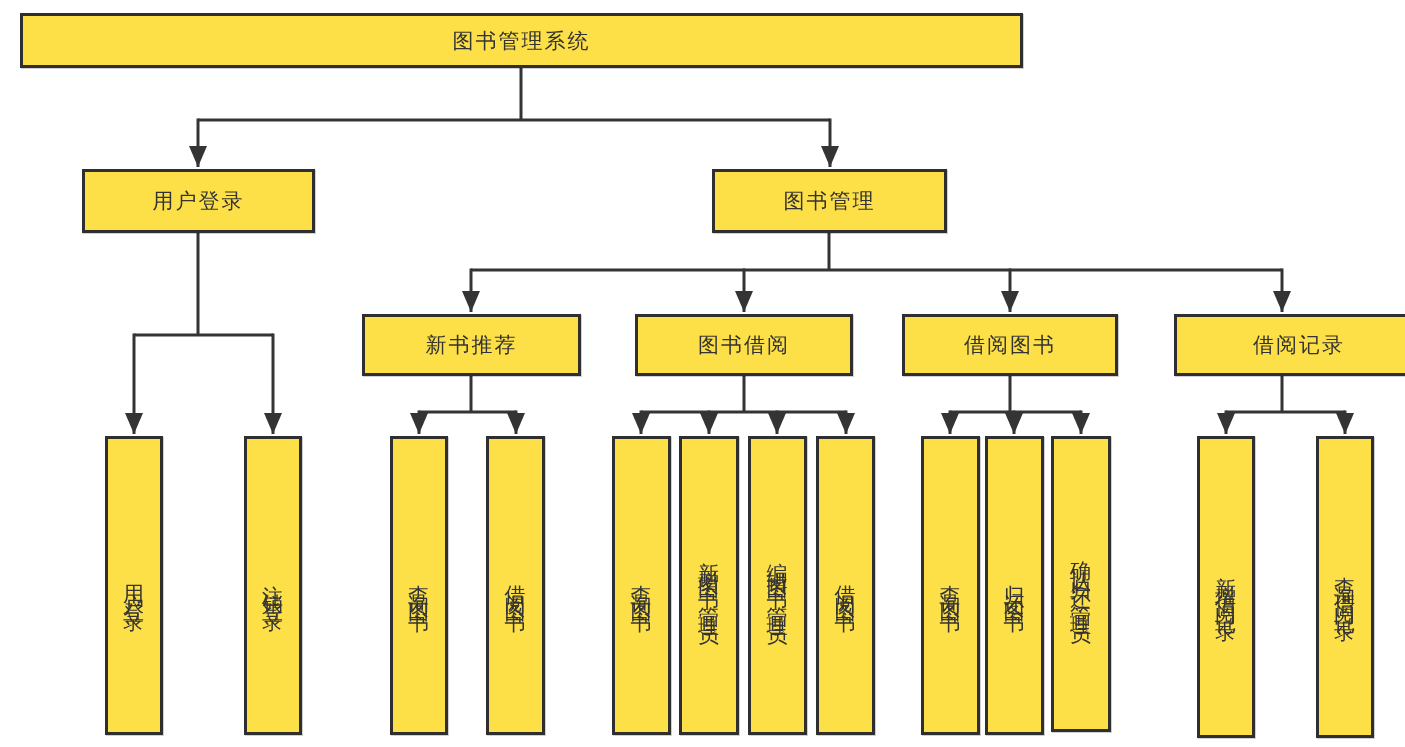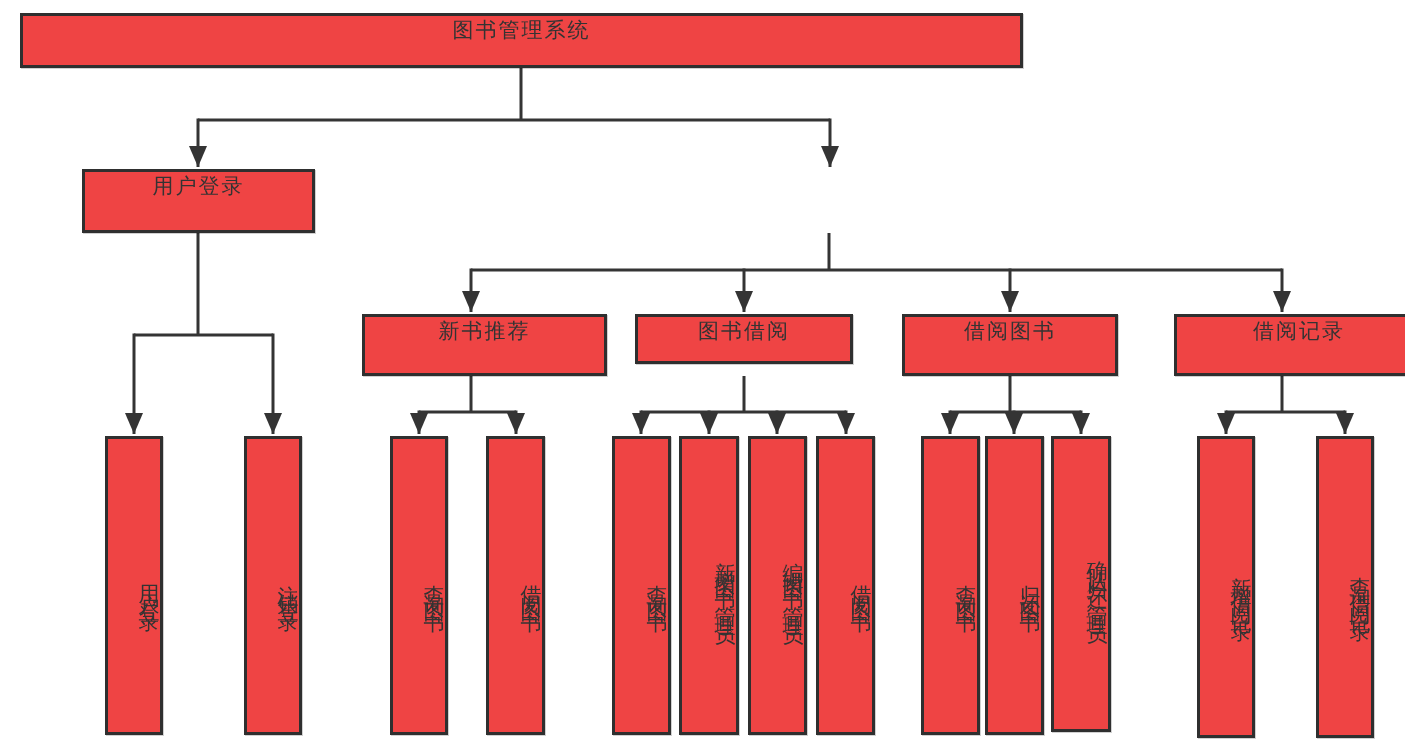--- a/index.html
+++ b/index.html
@@ -6,23 +6,23 @@
   #stage{
     position:relative;width:1405px;height:747px;overflow:hidden;
     background:var(--bg,#fff);
     font-family:"Liberation Sans","DejaVu Sans",sans-serif;
     color:var(--text,#333);
   }
   #connectors{position:absolute;left:0;top:0;width:1405px;height:747px;}
   .edge{stroke:var(--line,#343434);stroke-width:3;fill:none;}
   .arrowhead{fill:var(--line,#343434);stroke:none;}
   .box{
-    position:absolute;box-sizing:border-box;background:#ef4444;
+    position:absolute;box-sizing:border-box;background:#fde047;
     border:3px solid var(--border,#2f2f2f);
-    display:flex;align-items:flex-start;justify-content:center;
+    display:flex;align-items:center;justify-content:center;
     box-shadow:1px 1px 0 rgba(0,0,0,0.18);
     font-size:21px;color:var(--text,#333);
   }
   .h-lbl{letter-spacing:2px;white-space:nowrap;}
   .vert{
     writing-mode:vertical-rl;text-orientation:mixed;
     letter-spacing:9px;line-height:1;
   }
   #watermark{
     position:absolute;left:1188px;top:712px;z-index:5;
@@ -76,25 +76,28 @@
     <path class="edge" d="M1345,410.5 V434" marker-end="url(#arrow)"></path>
   </svg>
 
   <div class="box" style="left:20px;top:13px;width:1003px;height:55px">
     <span class="h-lbl">图书管理系统</span>
   </div>
 
   <div class="box" style="left:82px;top:169px;width:233px;height:64px">
     <span class="h-lbl">用户登录</span>
   </div>
+  <div class="box" style="left:712px;top:169px;width:235px;height:64px">
+    <span class="h-lbl">图书管理</span>
+  </div>
 
-  <div class="box" style="left:362px;top:314px;width:245px;height:62px">
+  <div class="box" style="left:362px;top:314px;width:219px;height:62px">
     <span class="h-lbl">新书推荐</span>
   </div>
-  <div class="box" style="left:635px;top:314px;width:218px;height:50px">
+  <div class="box" style="left:635px;top:314px;width:218px;height:62px">
     <span class="h-lbl">图书借阅</span>
   </div>
   <div class="box" style="left:902px;top:314px;width:216px;height:62px">
     <span class="h-lbl">借阅图书</span>
   </div>
   <div class="box" style="left:1174px;top:314px;width:250px;height:62px">
     <span class="h-lbl">借阅记录</span>
   </div>
 
   <div class="box vert" style="left:105px;top:436px;width:58px;height:299px">

